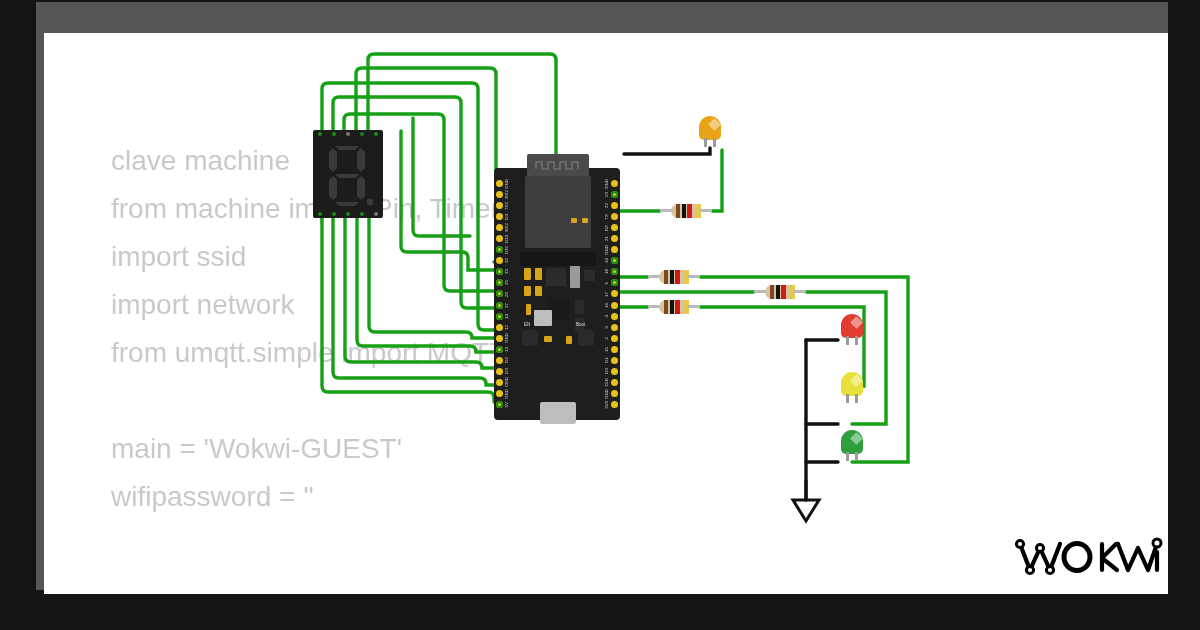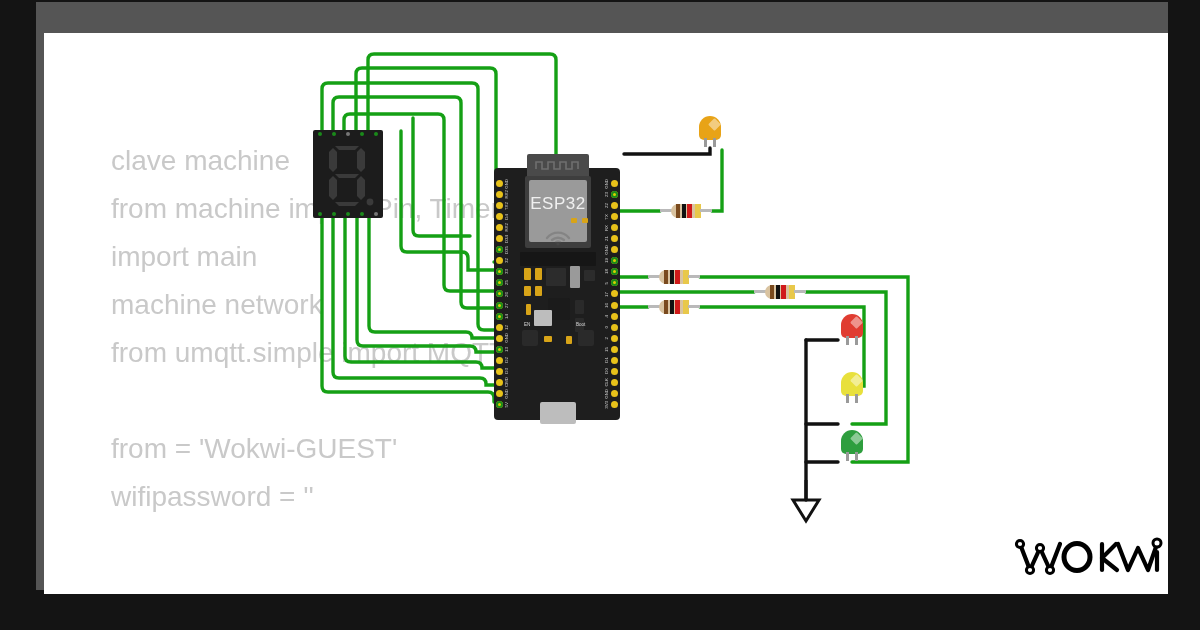--- a/index.html
+++ b/index.html
@@ -136,21 +136,21 @@
 </head>
 <body>
 
 <div class="root">
 
   <div class="backdrop"></div>
   <div class="grey-frame"></div>
 
   <div class="canvas">
 
-    <div class="code" id="code-block" style="color: rgb(201, 201, 201);"><div>clave machine</div><div>from machine import Pin, Timer</div><div>import main</div><div>machine network</div><div>from umqtt.simple import MQTTClient</div><div class="blank"></div><div>from = 'Wokwi-GUEST'</div><div>wifipassword = ''</div><div class="blank"></div></div>
+    <div class="code" id="code-block" style="color: rgb(201, 201, 201);"><div>clave machine</div><div>from machine import Pin, Timer</div><div>import ssid</div><div>import network</div><div>from umqtt.simple import MQTTClient</div><div class="blank"></div><div>main = 'Wokwi-GUEST'</div><div>wifipassword = ''</div><div class="blank"></div></div>
 
   </div>
 
 
   <div class="diagram">
 
     <svg class="wires" viewBox="0 0 1200 630">
       <g fill="none" stroke="#15a015" stroke-width="3.4" stroke-linecap="round">
 
         <path d="M321,136 L321,160 L321,164"></path>
@@ -225,31 +225,20 @@
         <span class="pin"></span>
       </div>
     </div>
 
     <div class="esp32">
       <div class="shield"></div>
       <svg class="ant" viewBox="0 0 48 12">
         <path d="M2,11 L2,4 L8,4 L8,11 L14,11 L14,4 L20,4 L20,11 L26,11 L26,4 L32,4 L32,11 L38,11 L38,4 L44,4 L44,11" fill="none" stroke="#6f6f6f" stroke-width="1.6"></path>
       </svg>
       <div class="module">
-        <div class="can">
-          <div class="label">ESP32</div>
-          <svg class="wifi-glyph" width="30" height="26" viewBox="0 0 30 26">
-            <g fill="none" stroke="#555" stroke-width="2.4" stroke-linecap="round">
-              <path d="M4,18 A14,14 0 0 1 26,18"></path>
-              <path d="M9,20 A9,9 0 0 1 21,20"></path>
-              <path d="M13,22 A4.5,4.5 0 0 1 17,22"></path>
-            </g>
-            <circle cx="15" cy="24" r="1.6" fill="#555"></circle>
-          </svg>
-        </div>
         <div style="position:absolute;right:3px;top:42px;width:6px;height:5px;background:#d8a418;border-radius:1px"></div>
         <div style="position:absolute;right:14px;top:42px;width:6px;height:5px;background:#d8a418;border-radius:1px"></div>
       </div>
 
       <div class="hdr left" id="hdr-left">
           <div class="p">
             <span class="hole"></span>
             <span class="nm">GND</span>
           </div>
           <div class="p">

